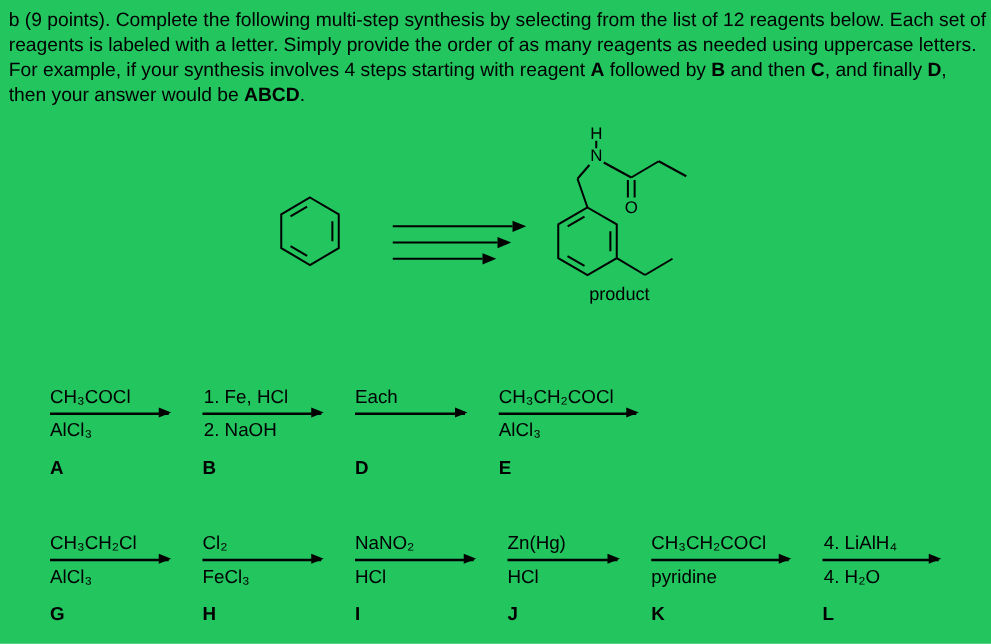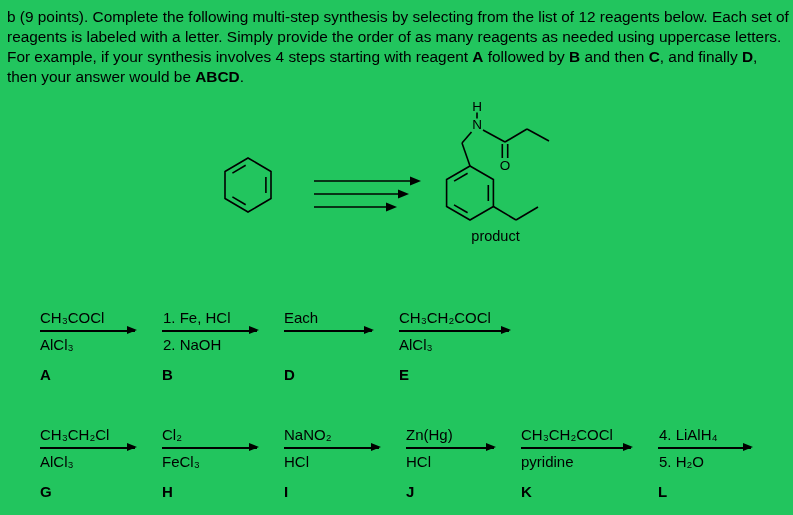--- a/index.html
+++ b/index.html
@@ -170,19 +170,19 @@
     <div class="reagent w110">
       <div class="r-top">CH₃CH₂COCl</div>
       <div class="r-arrow"></div>
       <div class="r-bottom">pyridine</div>
       <div class="r-letter">K</div>
     </div>
 
     <div class="reagent w93 left">
       <div class="r-top">4. LiAlH₄</div>
       <div class="r-arrow"></div>
-      <div class="r-bottom">5. H₂O</div>
+      <div class="r-bottom">4. H₂O</div>
       <div class="r-letter">L</div>
     </div>
 
   </div>
 
 </div>
 
 </body></html>

